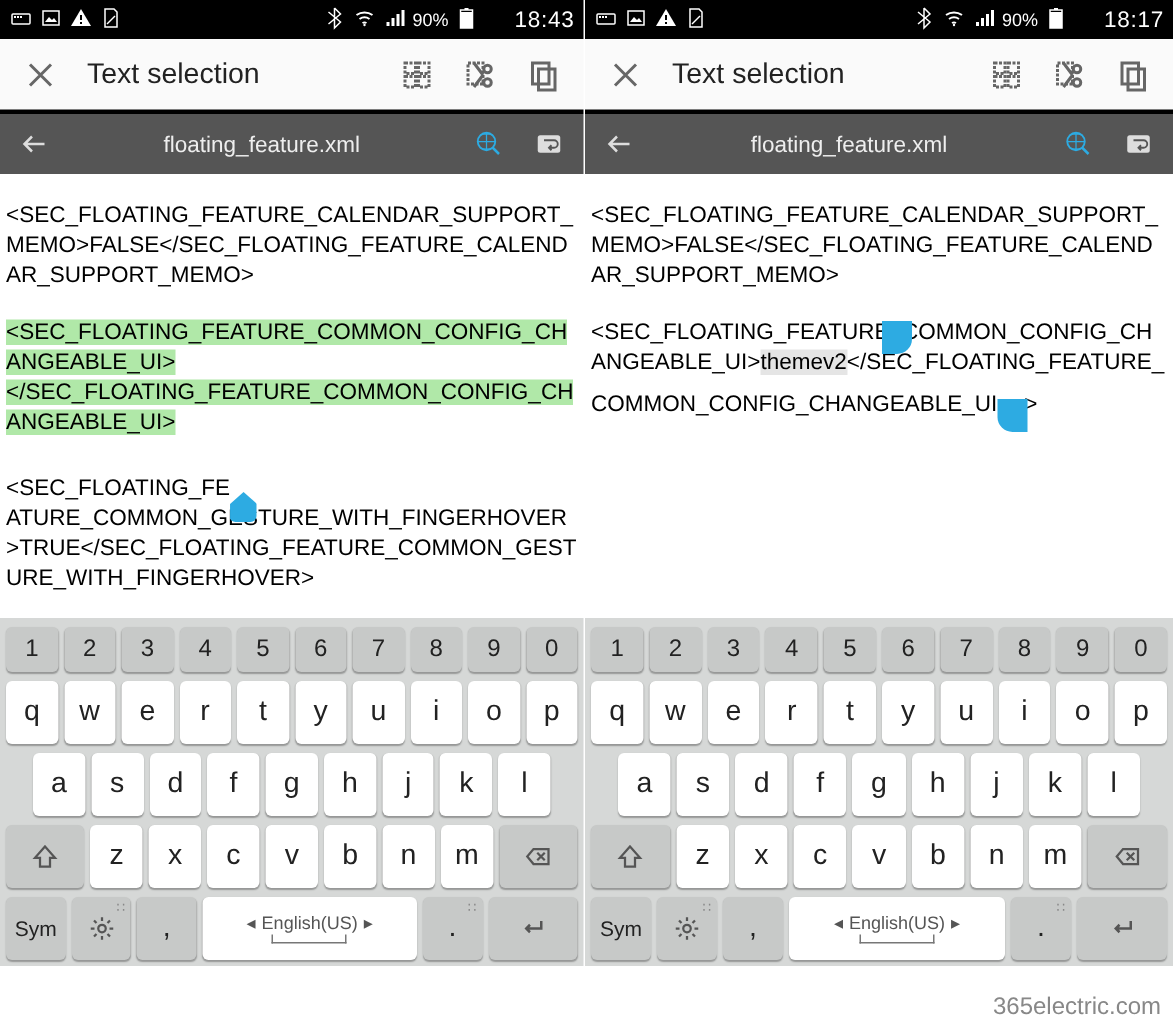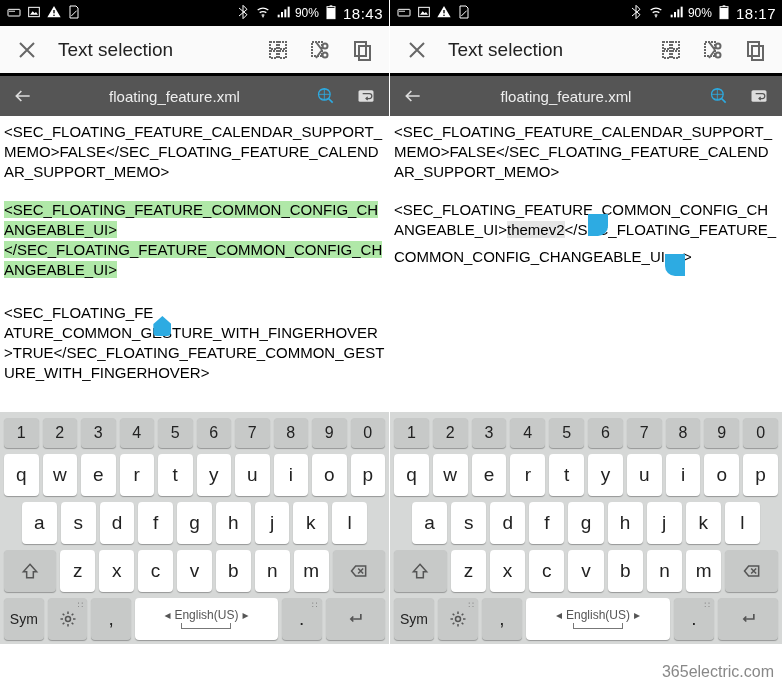--- a/index.html
+++ b/index.html
@@ -6,33 +6,33 @@
   body { background: #fff; font-family: Arial, sans-serif; width: 782px; height: 689px; overflow: hidden; position: relative; }
   .container { display: flex; width: 782px; height: 644px; }
   .phone { width: 390px; height: 644px; display: flex; flex-direction: column; border-right: 1px solid #fff; }
   .phone:last-child { width: 392px; border-right: none; }
 
   .statusbar { background: #000; color: #fff; height: 26px; display: flex; align-items: center; justify-content: space-between; padding: 0 6px; font-size: 13px; }
   .status-left { display: flex; gap: 4px; align-items: center; }
   .status-right { display: flex; gap: 4px; align-items: center; }
   .status-icon svg { width: 16px; height: 16px; fill: #fff; }
   .battery-pct { font-size: 12px; }
-  .clock { font-size: 15px; font-weight: 500; letter-spacing: 0.5px; }
+  .clock { font-size: 15px; font-weight: 500; letter-spacing: 0.5px; margin-left: 20px; }
 
   .actionbar { background: #fafafa; height: 50px; display: flex; align-items: center; padding: 0 6px; border-bottom: 3px solid #000000; }
   .actionbar .title { flex: 1; font-size: 19px; color: #222; margin-left: 10px; }
   .actionbar .ab-btn { width: 42px; height: 40px; display: flex; align-items: center; justify-content: center; }
   .ab-btn svg { width: 24px; height: 24px; stroke: #666; fill: none; stroke-width: 2; }
 
   .filebar { background: #555; height: 40px; display: flex; align-items: center; padding: 16px 8px; gap: 10px; color: #fff; }
   .filebar .filename { flex: 1; text-align: center; font-size: 15px; color: #eee; }
   .fb-btn { width: 30px; height: 30px; display: flex; align-items: center; justify-content: center; }
   .fb-btn svg { width: 20px; height: 20px; }
 
-  .editor { flex: 1; background: #fff; padding: 6px 4px; font-family: Arial, sans-serif; font-size: 15px; line-height: 20px; color: #000; word-wrap: break-word; overflow: hidden; position: relative; }
+  .editor { flex: 1; background: #fff; padding: 18px 4px; font-family: Arial, sans-serif; font-size: 15px; line-height: 20px; color: #000; word-wrap: break-word; overflow: hidden; position: relative; }
   .editor p { margin-bottom: 18px; }
   .highlight { background: #b0e8a8; }
   .highlight2 { background: #e5e5e5; }
   .sel-handle { display: inline-block; width: 20px; height: 22px; background: #2dabe2; position: relative; top: 14px; border-radius: 0 0 4px 4px; }
   .sel-handle.left { border-radius: 0 0 0 10px; margin-right: -2px; }
   .sel-handle.right { border-radius: 0 0 10px 0; margin-left: -2px; }
   .sel-handle.caret { width: 18px; height: 20px; background: #2dabe2; clip-path: polygon(50% 0%, 100% 40%, 100% 100%, 0% 100%, 0% 40%); top: 18px; }
 
   .keyboard { background: #d6d8d7; padding: 6px 4px 4px 4px; }
   .krow { display: flex; gap: 4px; margin-bottom: 6px; justify-content: center; }

